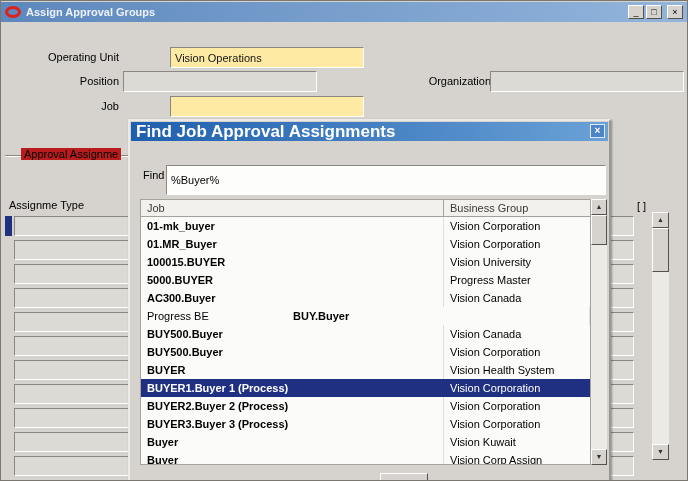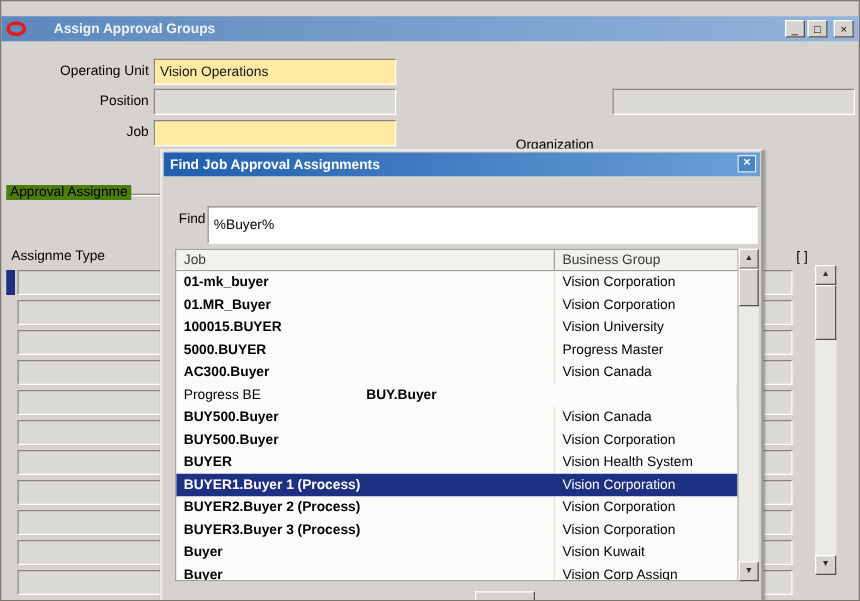--- a/index.html
+++ b/index.html
@@ -1,63 +1,63 @@
 <!DOCTYPE html>
 <html><head>
 <meta charset="utf-8">
 <style>
   * { margin:0; padding:0; box-sizing:border-box; }
   body { font-family:"Liberation Sans", sans-serif; font-size:11px; color:#000; background:#fff; }
 
   .window { position:relative; width:688px; height:481px; background:#d6d3ce; overflow:hidden; border:1px solid #7a776f; }
 
   
-  .titlebar { position:absolute; top:12px; left:0; width:100%; height:20px;
+  .titlebar { position:absolute; top:1px; left:0; width:100%; height:20px;
     background:linear-gradient(to right,#5d88bd,#93b5dc);
-    display:flex; align-items:center; padding:0 4px;gap:17px; }
+    display:flex; align-items:center; padding:0 4px; }
   .oracle-logo { width:16px; height:12px; border:3px solid #e0211b; border-radius:50%;
     background:transparent; margin-right:5px; flex:none; }
   .titlebar-text { color:#eef3fa; font-weight:bold; font-size:11px; white-space:nowrap;
     overflow:hidden; flex:1 1 auto; }
   .win-controls { display:flex; gap:2px; margin-left:auto; }
   .win-btn { width:16px; height:14px; background:#d6d3ce; font-size:9px; line-height:12px;
     text-align:center; border:1px solid; border-color:#fff #55524c #55524c #fff; cursor:default; }
   .win-btn.close { margin-left:3px; }
 
   
   .lbl { position:absolute; height:14px; color:#000; font-size:11px; white-space:nowrap; }
   .lbl.right { text-align:right; }
   .field { position:absolute; height:21px; font-size:11px; padding:0 4px; color:#141414;
     border:1px solid; border-color:#8a8781 #ffffff #ffffff #8a8781; outline:none;
     background:#dcdad5; font-family:"Liberation Sans", sans-serif; }
-  .field.yellow { background:#ffeaa4; }
+  .field.yellow { background:#ffeaa4;margin-left:47px; }
 
   .section-line { position:absolute; left:4px; top:154px; width:123px; height:2px;
     border-top:1px solid #8a8781; border-bottom:1px solid #ffffff; }
-  .section-label { position:absolute; left:4px; top:147px; background:#4d7c0f; padding:0 3px; white-space:nowrap; }
+  .section-label { position:absolute; left:20px; top:147px; background:#b91c1c; padding:0 3px; white-space:nowrap; }
 
   .record-indicator { position:absolute; left:4px; top:215px; width:7px; height:20px; background:#1f3082; }
 
   .grid-row { position:absolute; left:13px; width:620px; height:20px; background:#dcdad5;
     border:1px solid; border-color:#8a8781 #ffffff #ffffff #8a8781; }
 
   
   .scrollbar { position:absolute; background:#eceae5; }
   .sb-btn { position:absolute; left:0; width:100%; background:#d6d3ce; text-align:center;
     border:1px solid; border-color:#fff #55524c #55524c #fff; font-size:7px; line-height:14px; color:#33312d; }
   .sb-thumb { position:absolute; left:0; width:100%; background:#d6d3ce;
     border:1px solid; border-color:#fff #55524c #55524c #fff; }
 
   
   .dialog { position:absolute; left:127px; top:118px; width:483px; height:363px;
     background:#d6d3ce; border:2px outset #eceae5; box-shadow:1px 1px 2px rgba(0,0,0,.35); }
   .dialog-titlebar { position:absolute; left:1px; top:1px; right:1px; height:19px;
     background:linear-gradient(to right,#1f5fae,#6aa1d6);
     display:flex; align-items:center; padding:0 5px; }
-  .dialog-title { color:#ffffff; font-weight:bold; font-size:11px; white-space:nowrap; }
+  .dialog-title { color:#ffffff; font-weight:bold; font-size:17px; white-space:nowrap; }
   .dialog-close { position:absolute; right:3px; top:2px; width:15px; height:14px;
     background:#4d84c6; border:1px solid #dfe9f5; color:#fff; font-size:10px; line-height:12px;
     text-align:center; font-weight:bold; cursor:default; }
 
   .find-label { position:absolute; left:13px; top:48px; }
   .find-input { position:absolute; left:36px; top:44px; width:440px; height:30px;
     background:#fdfdfc; border:1px solid; border-color:#8a8781 #ffffff #ffffff #8a8781;
     padding:0 4px; font-size:11px; font-family:"Liberation Sans", sans-serif; }
 
   .list-header { position:absolute; left:10px; top:78px; width:451px; height:18px; display:flex;
@@ -98,21 +98,21 @@
       <span class="win-btn close">×</span>
     </span>
   </div>
 
   <span class="lbl right" style="left:8px; top:50px; width:110px;text-align:right;">Operating Unit</span>
   <input class="field yellow" style="left: 122px; top: 46px; width: 194px;" value="Vision Operations">
 
   <span class="lbl right" style="left:8px; top:74px; width:110px;">Position</span>
   <input class="field" style="left: 122px; top: 70px; width: 194px;" value="">
 
-  <span class="lbl right" style="left:382px; top:74px; width:92px;margin-top:35px;">Organization</span>
+  <span class="lbl right" style="left:398px; top:74px; width:92px;">Organization</span>
   <input class="field" style="left: 489px; top: 70px; width: 194px;" value="">
 
   <span class="lbl right" style="left:8px; top:99px; width:110px;">Job</span>
   <input class="field yellow" style="left: 122px; top: 95px; width: 194px;" value="">
 
   <div class="section-line"></div>
   <span class="section-label">Approval Assignme</span>
 
   <span class="doc-type">Assignme Type</span>
   <span class="brackets">[ ]</span>

